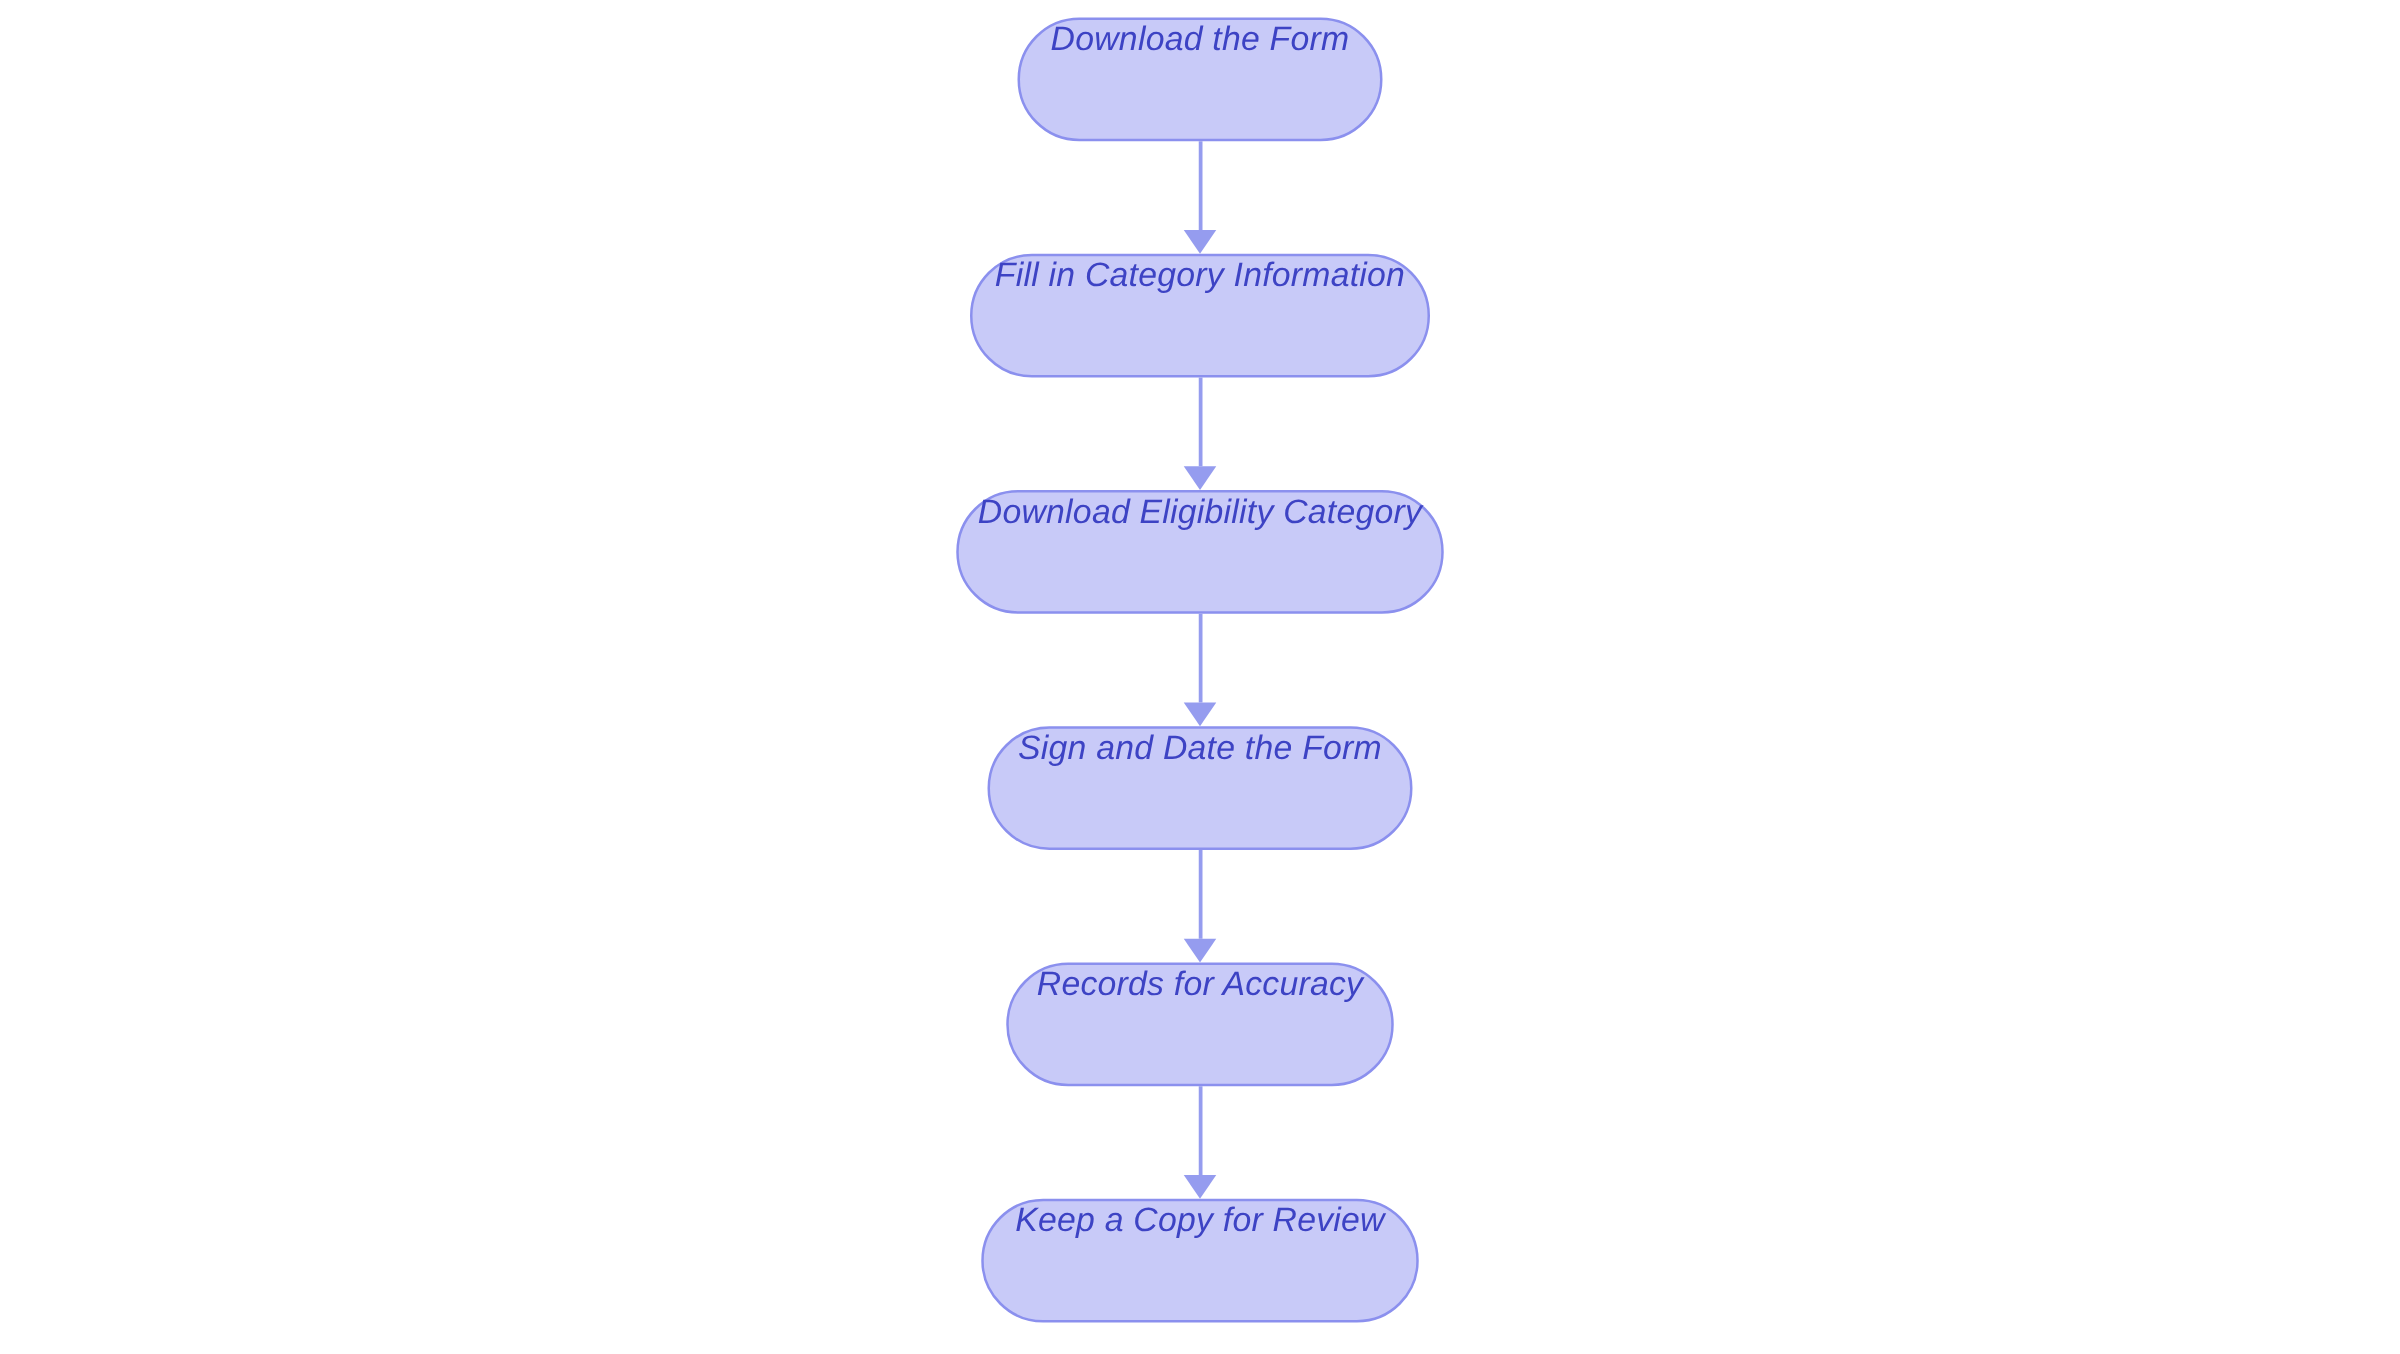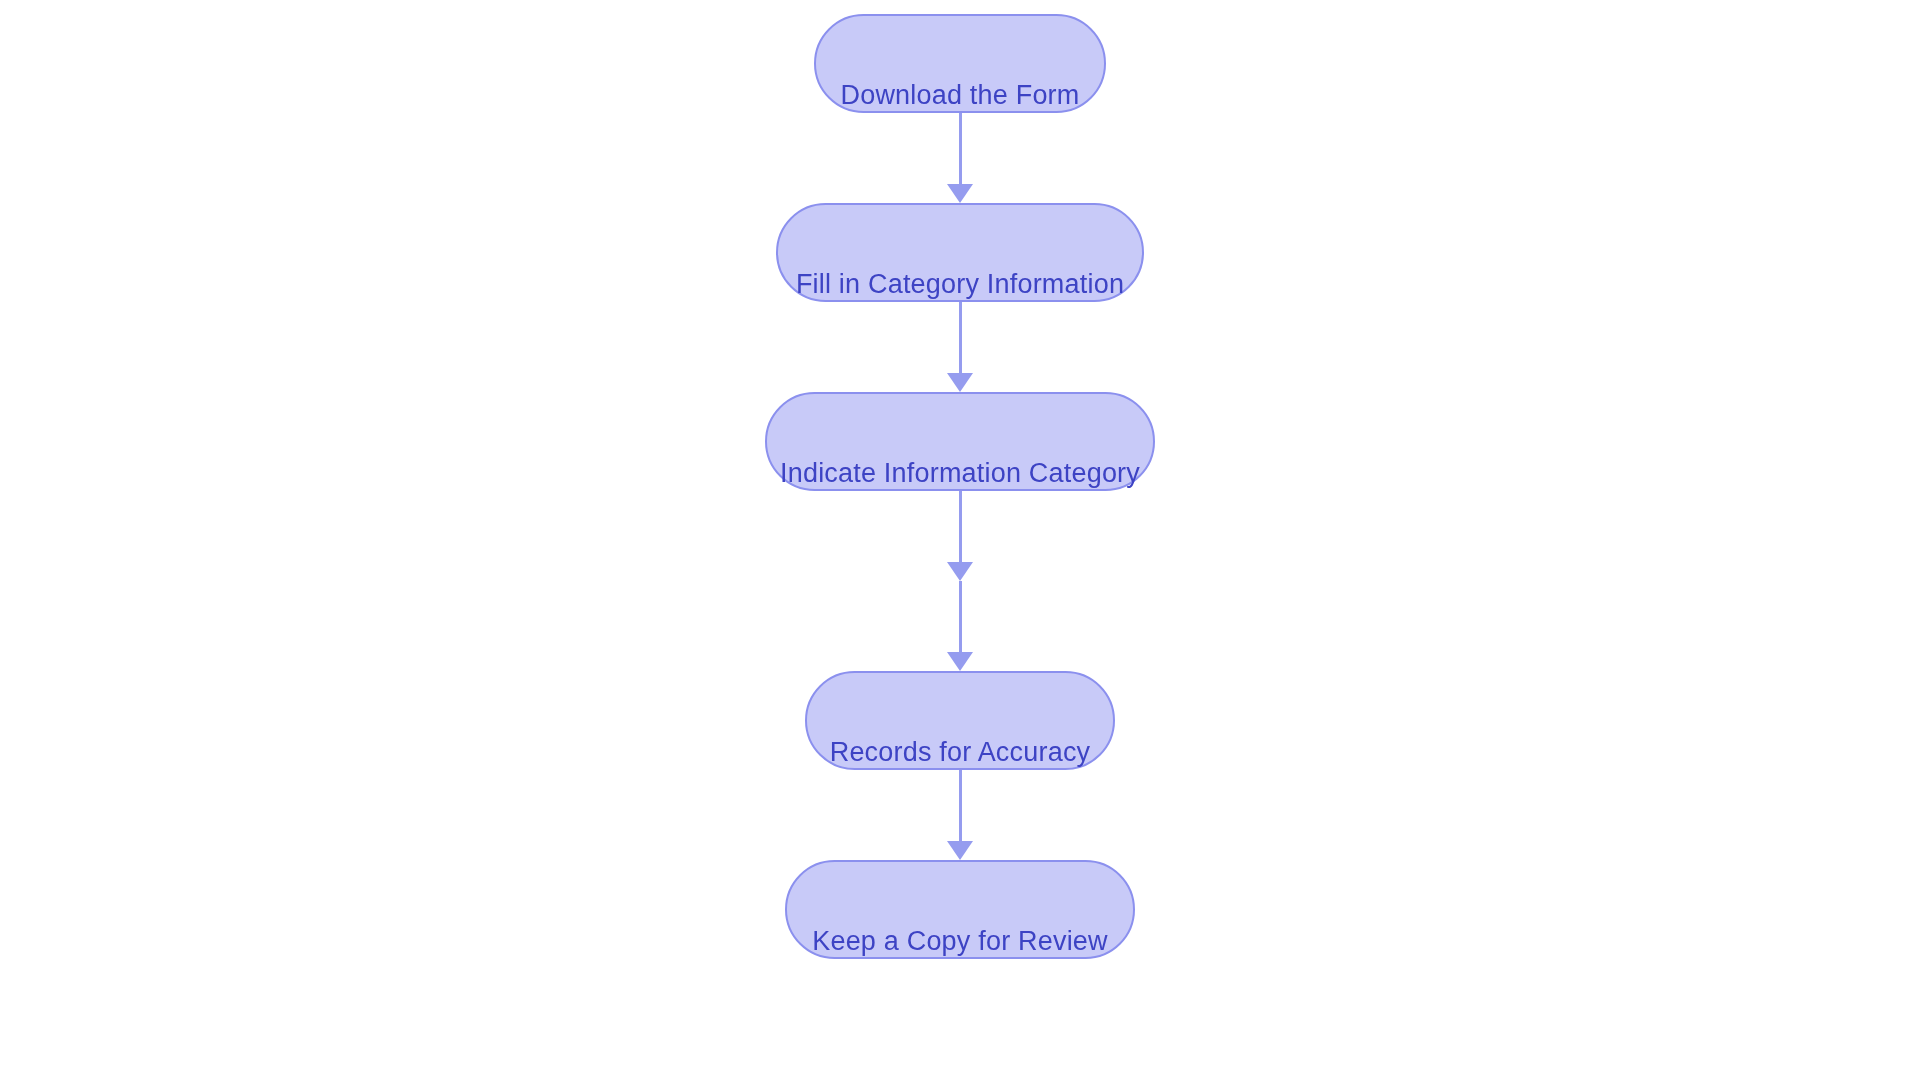--- a/index.html
+++ b/index.html
@@ -24,23 +24,24 @@
     flex-direction: column;
     align-items: center;
   }
   .flow-node {
     height: 99px;
     box-sizing: border-box;
     border-radius: 49.5px;
     background: var(--node-fill, #c8caf8);
     border: 2px solid var(--node-border, #8b90ee);
     display: flex;
-    align-items: flex-end;
+    align-items: flex-start;
     justify-content: center;
     flex: 0 0 auto;
+    font-style: italic;
   }
   .flow-node .node-label {
     color: var(--node-text, #3d43c4);
     font-size: 27px;
     letter-spacing: 0.2px;
     white-space: nowrap;
   }
   .flow-arrow {
     height: 90px;
     display: flex;
@@ -74,25 +75,28 @@
         <div class="arrow-head"></div>
       </div>
       <div class="flow-node" style="width: 368px;">
         <span class="node-label">Fill in Category Information</span>
       </div>
       <div class="flow-arrow">
         <div class="arrow-line"></div>
         <div class="arrow-head"></div>
       </div>
       <div class="flow-node" style="width: 390px;">
-        <span class="node-label">Indicate Information Category</span>
+        <span class="node-label">Download Eligibility Category</span>
       </div>
       <div class="flow-arrow">
         <div class="arrow-line"></div>
         <div class="arrow-head"></div>
+      </div>
+      <div class="flow-node" style="width: 340px;">
+        <span class="node-label">Sign and Date the Form</span>
       </div>
       <div class="flow-arrow">
         <div class="arrow-line"></div>
         <div class="arrow-head"></div>
       </div>
       <div class="flow-node" style="width: 310px;">
         <span class="node-label">Records for Accuracy</span>
       </div>
       <div class="flow-arrow">
         <div class="arrow-line"></div>

